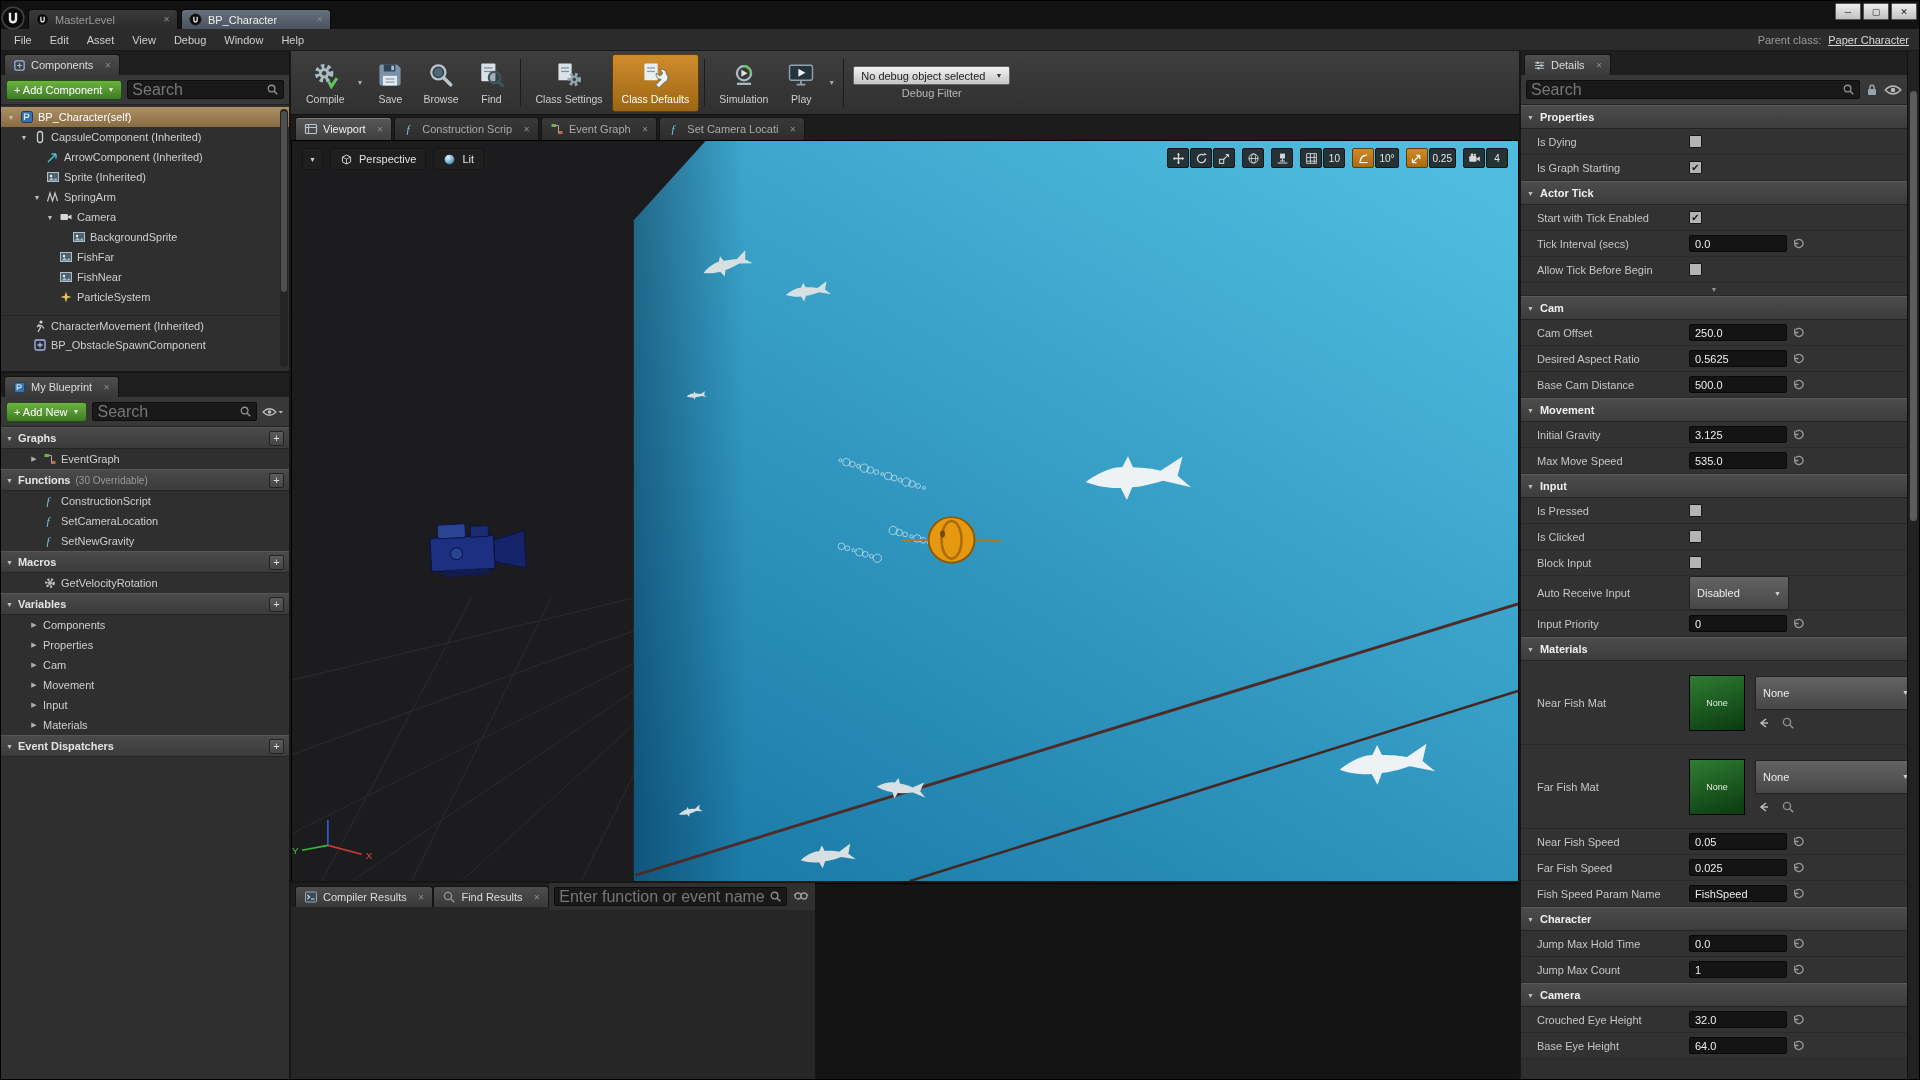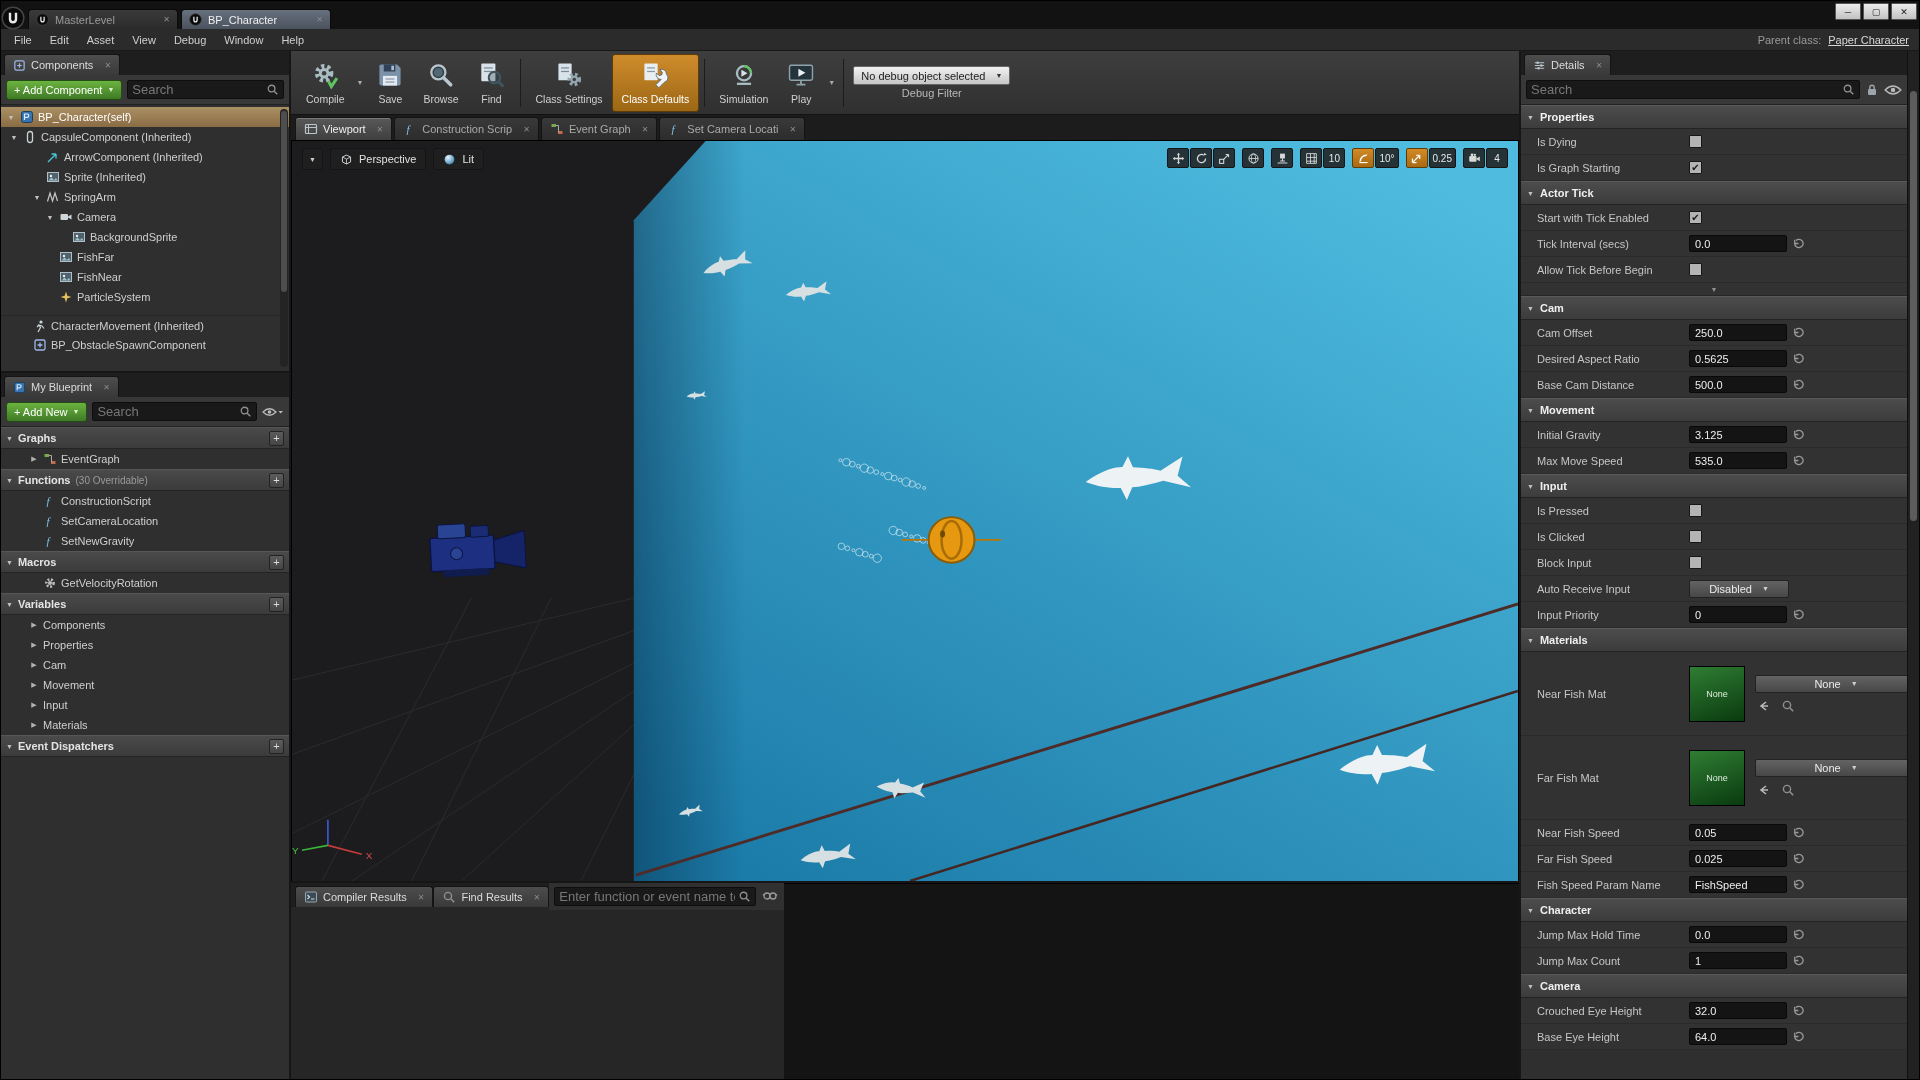--- a/index.html
+++ b/index.html
@@ -31,21 +31,21 @@
 .center-col{flex:1;display:flex;flex-direction:column;min-width:0}
 .right-col{width:400px;display:flex;background:#2e2e2e;border-left:2px solid #161616;flex:none}
 
 .panel-tabs{height:24px;background:#1e1e1e;display:flex;align-items:flex-end;padding-left:3px;flex:none}
 .ptab{height:21px;padding:0 8px;display:flex;align-items:center;gap:5px;background:linear-gradient(#4d4d4d,#393939);border-radius:3px 3px 0 0;color:#dcdcdc;border:1px solid #141414;border-bottom:none}
 
 .panel-toolbar{height:30px;display:flex;align-items:center;gap:5px;padding:0 5px;background:#383838;border-bottom:1px solid #222;flex:none}
 .btn-green{display:flex;align-items:center;gap:5px;background:linear-gradient(#6cb340,#3f7a26);border:1px solid #234d13;border-radius:3px;color:#fff;padding:2px 7px;height:20px;white-space:nowrap}
 .btn-green .dd{font-size:7px;color:#d8efcc}
 .searchbox{flex:1;display:flex;align-items:center;gap:3px;background:#191919;border:1px solid #0d0d0d;border-radius:2px;height:19px;padding:0 4px;min-width:0}
-.searchbox input{flex:1;background:transparent;border:none;outline:none;color:#ddd;font-size:13px;font-family:inherit;min-width:0}
+.searchbox input{flex:1;background:transparent;border:none;outline:none;color:#ddd;font-size:16px;font-family:inherit;min-width:0}
 .searchbox input::placeholder{color:#777}
 .searchbox.grow{flex:1}
 
 .comp-panel{height:322px;display:flex;flex-direction:column;border-bottom:2px solid #161616;position:relative;flex:none}
 .tree{padding-top:2px;overflow:hidden;flex:1;background:#2f2f2f}
 .trow{height:20px;display:flex;align-items:center;gap:4px;padding-right:4px;white-space:nowrap;color:#cfcfcf}
 .trow.gap{margin-top:8px;border-top:1px solid #262626}
 .trow .exp{width:10px;text-align:center;color:#c0c0c0;font-size:7px;flex:none}
 .trow.selected{background:linear-gradient(#ab9064,#8a6c44);color:#fff}
 .tlabel{overflow:hidden;text-overflow:ellipsis}
@@ -93,21 +93,21 @@
 
 .details{flex:1;display:flex;flex-direction:column;min-width:0}
 .det-search-row{height:30px;display:flex;align-items:center;gap:5px;padding:4px 5px;background:#383838;border-bottom:1px solid #222;flex:none}
 .det-body{flex:1;overflow:hidden;background:#2f2f2f}
 .det-sec-hdr{height:24px;background:linear-gradient(#4c4c4c,#3c3c3c);border-top:1px solid #5a5a5a;border-bottom:1px solid #232323;display:flex;align-items:center;gap:6px;padding:0 6px;color:#efefef;font-weight:bold}
 .det-row{min-height:26px;display:flex;align-items:center;padding:0 6px 0 16px;border-bottom:1px solid #2a2a2a;background:#323232}
 .det-row .lbl{width:152px;color:#c6c6c6;white-space:nowrap;overflow:hidden;flex:none}
 .det-ctrl{flex:1;display:flex;align-items:center;gap:4px;min-width:0}
 .numbox{width:98px;height:17px;background:#141414;border:1px solid #090909;border-radius:2px;color:#eee;display:flex;align-items:center;padding:0 5px;overflow:hidden}
 .chk{width:13px;height:13px;background:#b4b4b4;border:1px solid #161616;border-radius:1px;display:flex;align-items:center;justify-content:center;color:#1a1a1a;font-size:10px;font-weight:bold}
-.ddown{height:18px;background:linear-gradient(#636363,#474747);border:1px solid #222;border-radius:2px;display:flex;align-items:center;padding:0 7px;gap:10px;color:#ececec;justify-content:center;width:100px}
+.ddown{height:18px;background:linear-gradient(#636363,#474747);border:1px solid #222;border-radius:2px;display:flex;align-items:center;padding:16px 7px;gap:10px;color:#ececec;justify-content:space-between;width:100px}
 .ddown.wide{width:162px}
 .dd-arrow{font-size:7px;color:#cfcfcf}
 .det-row.mat{height:84px;align-items:center}
 .mat-thumb{width:56px;height:56px;border:1px solid #000;background:linear-gradient(160deg,#2f7d33,#0a3a0f);display:flex;align-items:center;justify-content:center;color:#dfeede;font-size:9px;flex:none}
 .mat-right{display:flex;flex-direction:column;gap:6px;margin-left:6px}
 .mat-icons{display:flex;gap:10px;padding-left:2px}
 .det-expander{height:13px;background:#323232;display:flex;align-items:center;justify-content:center;color:#909090;font-size:7px;border-bottom:1px solid #262626}
 .det-scroll{width:12px;background:#212121;border-left:1px solid #101010;position:relative;flex:none}
 .det-scroll .thumb{position:absolute;left:2px;right:2px;top:40px;height:430px;background:#5c5c5c;border-radius:4px}
 </style>
@@ -203,21 +203,21 @@
             <div class="trow selected" style="padding-left:5px">
               <span class="exp">▼</span>
               <span class="icon">
                 <svg viewBox="0 0 14 14">
                   <rect x="1.5" y="1.5" width="11" height="11" rx="2" fill="#3873ae" stroke="#1c3d5e"></rect>
                   <path d="M4.5 10V4h2.6a1.7 1.7 0 0 1 0 3.4H4.5" fill="none" stroke="#d8ecff" stroke-width="1.2"></path>
                 </svg>
               </span>
               <span class="tlabel">BP_Character(self)</span>
             </div>
-            <div class="trow" style="padding-left:8px">
+            <div class="trow" style="padding-left:18px">
               <span class="exp">▼</span>
               <span class="icon">
                 <svg viewBox="0 0 14 14">
                   <rect x="4.5" y="1.5" width="5" height="11" rx="2.5" fill="none" stroke="#c9d4d9" stroke-width="1.3"></rect>
                 </svg>
               </span>
               <span class="tlabel">CapsuleComponent (Inherited)</span>
             </div>
             <div class="trow" style="padding-left:31px">
               <span class="exp"></span>

